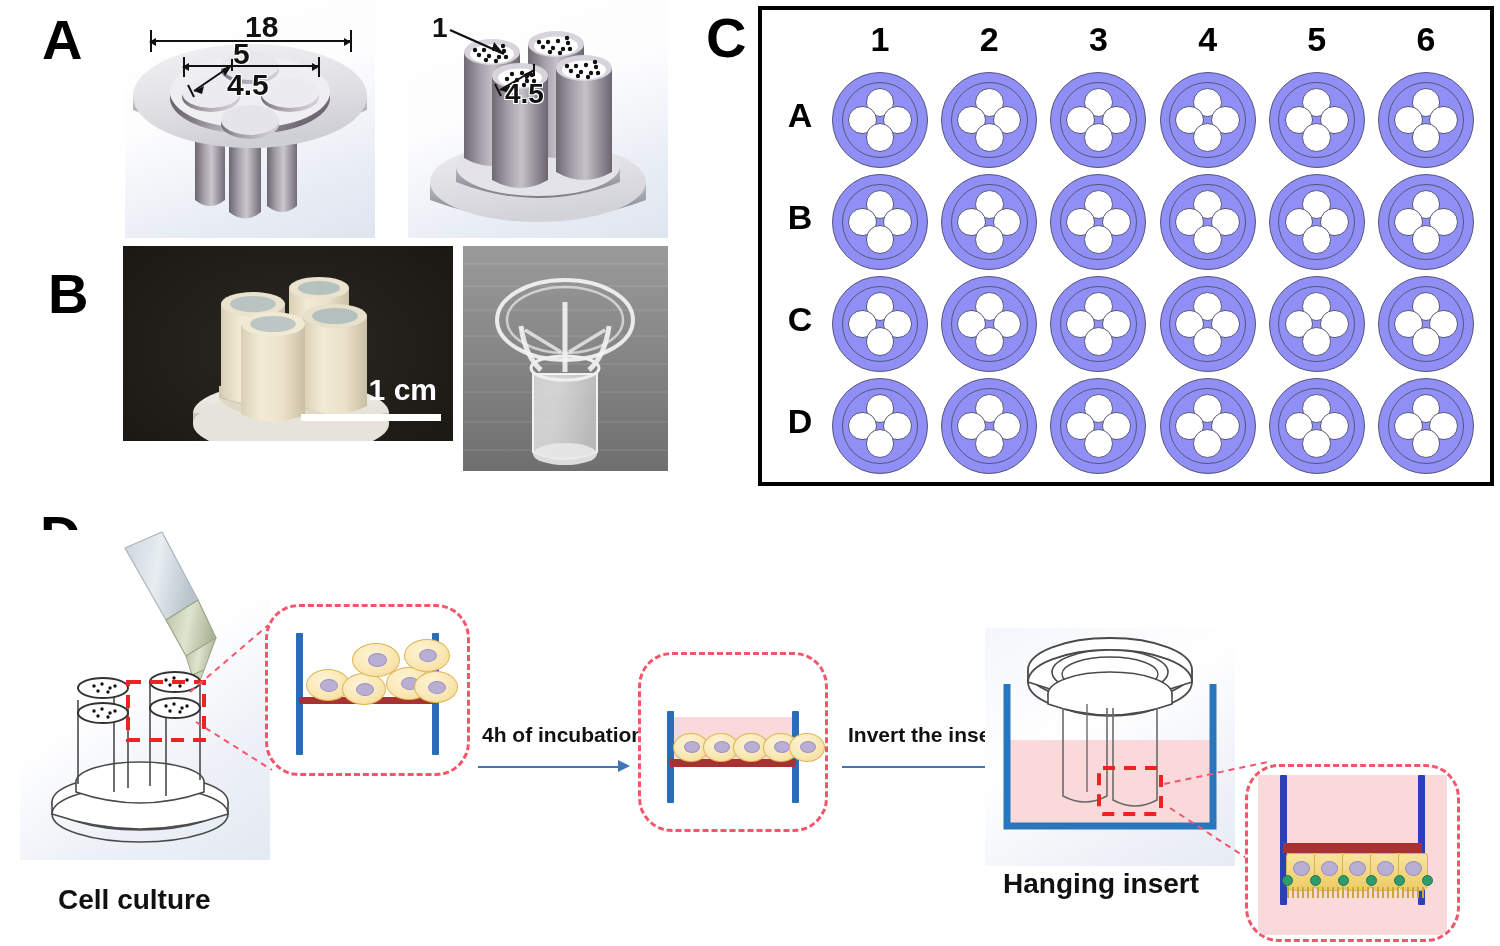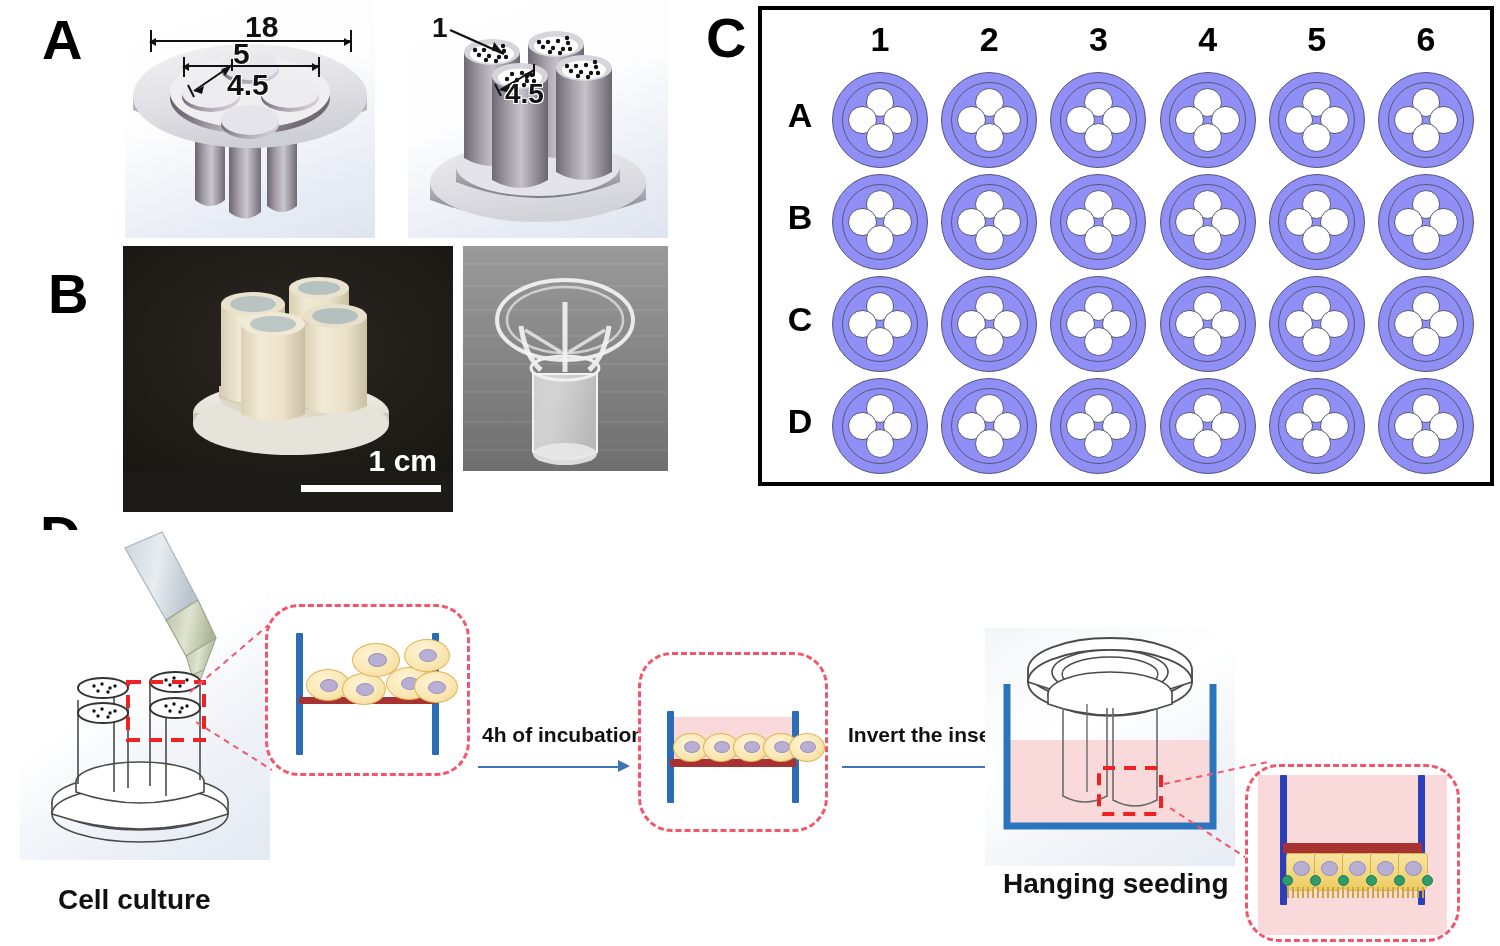--- a/index.html
+++ b/index.html
@@ -246,21 +246,21 @@
     <line x1="10" y1="32" x2="44" y2="12" stroke="#111" stroke-width="2"></line>
     <polygon points="10,32 20,27 19,35" fill="#111"></polygon>
     <polygon points="44,12 34,16 36,23" fill="#111"></polygon>
     <line x1="5" y1="26" x2="11" y2="38" stroke="#111" stroke-width="2"></line>
     <line x1="44" y1="6" x2="44" y2="18" stroke="#111" stroke-width="2"></line>
   </svg>
   <div class="dimtext" style="left:505px;top:78px;font-size:28px;">4.5</div>
 
   <div class="panel-letter" style="left:48px;top:266px;font-size:56px;">B</div>
 
-  <div class="imgbox" style="left:123px;top:246px;width:330px;height:266px;background:#1d1b18;">
+  <div class="imgbox" style="left:123px;top:246px;width:330px;height:195px;background:#1d1b18;">
     <svg width="330" height="225" viewBox="0 0 330 225">
       <defs>
         <radialGradient id="bgNoise" cx="0.5" cy="0.45" r="0.85">
           <stop offset="0%" stop-color="#2b2824"></stop>
             <stop offset="100%" stop-color="#16140f"></stop>
         </radialGradient>
         <linearGradient id="resinTube" x1="0" y1="0" x2="1" y2="0">
           <stop offset="0%" stop-color="#d9cfb4"></stop>
             <stop offset="30%" stop-color="#f2ead6"></stop>
           <stop offset="65%" stop-color="#ece2c9"></stop>
@@ -647,21 +647,21 @@
       <path d="M63 66 L63 76 Q125 98 187 76 L187 66" fill="#fff" stroke="#4a4a4a" stroke-width="1.6"></path>
 
       <path d="M78 80 L78 168 Q100 180 122 168 L122 80" fill="none" stroke="#6a6a6a" stroke-width="1.6"></path>
       <path d="M128 80 L128 172 Q150 184 172 172 L172 80" fill="none" stroke="#6a6a6a" stroke-width="1.6"></path>
       <path d="M102 76 L102 164" stroke="#6a6a6a" stroke-width="1.4" fill="none"></path>
 
       <rect x="114" y="140" width="62" height="46" fill="none" stroke="#ee2222" stroke-width="4" stroke-dasharray="12 9" rx="4"></rect>
     </svg>
   </div>
 
-  <div class="stage-label" style="left:1003px;top:868px;font-size:28px;">Hanging seeding</div>
+  <div class="stage-label" style="left:1003px;top:868px;font-size:28px;">Hanging insert</div>
 
   <svg style="position:absolute;left:1150px;top:742px;" width="130" height="140">
     <line x1="14" y1="42" x2="118" y2="20" stroke="#f4556b" stroke-width="2" stroke-dasharray="6 5"></line>
     <line x1="20" y1="66" x2="112" y2="126" stroke="#f4556b" stroke-width="2" stroke-dasharray="6 5"></line>
   </svg>
 
   <div class="dashbox" style="left:1245px;top:764px;width:215px;height:178px;overflow:hidden;">
     <div class="medium" style="left:10px;right:10px;top:8px;height:160px;"></div>
     <div class="inset-wall" style="left:32px;top:8px;width:7px;height:130px;background:#2b3fb8;"></div>
     <div class="inset-wall" style="right:32px;top:8px;width:7px;height:130px;background:#2b3fb8;"></div>

